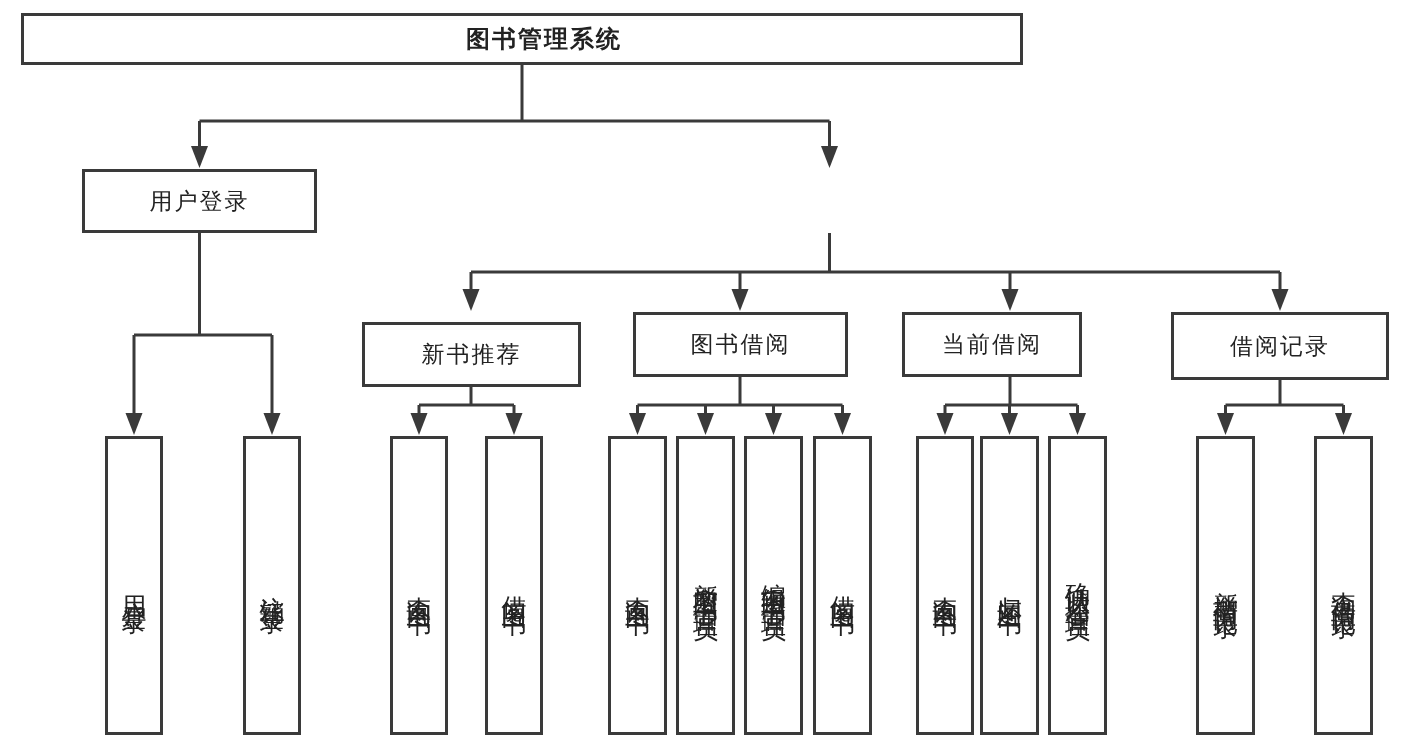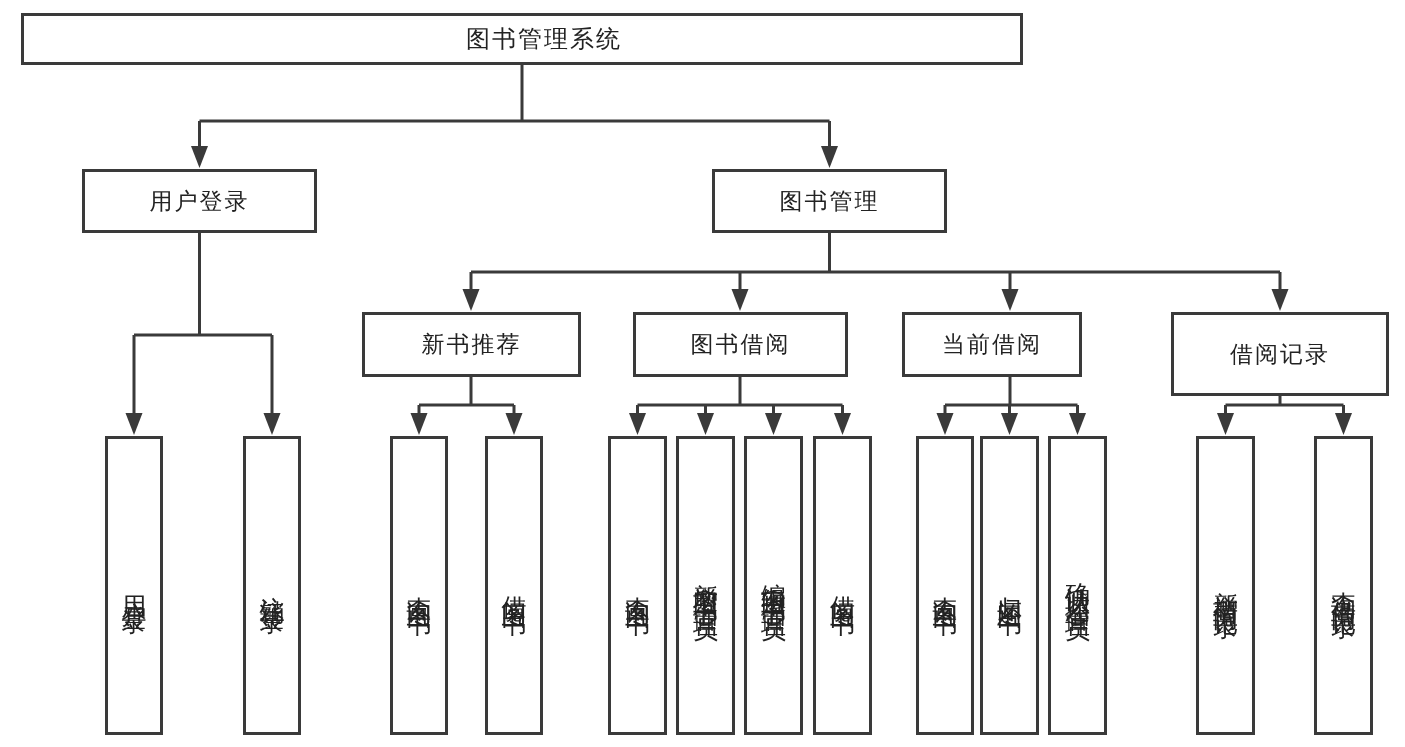--- a/index.html
+++ b/index.html
@@ -34,21 +34,21 @@
     border:3px solid var(--border);
     display:flex;
     align-items:center;
     justify-content:center;
     z-index:2;
     color:var(--text);
   }
   .node.root{
     font-size:24px;
     letter-spacing:2px;
-    font-weight:400;
+    font-weight:700;
     padding-left:44px;
   }
   .node.lvl{
     font-size:23px;
     letter-spacing:2px;
     font-weight:500;
   }
   .node.leaf{
     writing-mode:vertical-rl;
     text-orientation:mixed;
@@ -103,26 +103,25 @@
         <polygon points="1001,413 1018,413 1009.5,435"></polygon>
         <polygon points="1069,413 1086,413 1077.5,435"></polygon>
         <polygon points="1217,413 1234,413 1225.5,435"></polygon>
         <polygon points="1335,413 1352,413 1343.5,435"></polygon>
       </g>
   </svg>
 
   <div class="node root" style="left:21px;top:13px;width:1002px;height:52px;">图书管理系统</div>
 
   <div class="node lvl" style="left:82px;top:169px;width:235px;height:64px;">用户登录</div>
-  <div class="node lvl" style="left:712px;top:169px;width:235px;height:64px;">图书管理</div>
 
-  <div class="node lvl" style="left:362px;top:312px;width:219px;height:65px;">新书推荐</div>
+  <div class="node lvl" style="left:362px;top:322px;width:219px;height:65px;">新书推荐</div>
   <div class="node lvl" style="left:633px;top:312px;width:215px;height:65px;text-align:right;">图书借阅</div>
   <div class="node lvl" style="left:902px;top:312px;width:180px;height:65px;">当前借阅</div>
-  <div class="node lvl" style="left:1171px;top:312px;width:218px;height:84px;">借阅记录</div>
+  <div class="node lvl" style="left:1171px;top:312px;width:218px;height:68px;">借阅记录</div>
 
   <div class="node leaf" style="left:105px;top:436px;width:58px;height:299px;">用户登录</div>
   <div class="node leaf" style="left:243px;top:436px;width:58px;height:299px;">注销登录</div>
 
   <div class="node leaf" style="left:390px;top:436px;width:58px;height:299px;">查询图书</div>
   <div class="node leaf" style="left:485px;top:436px;width:58px;height:299px;">借阅图书</div>
 
   <div class="node leaf" style="left:608px;top:436px;width:59px;height:299px;">查询图书</div>
   <div class="node leaf" style="left:676px;top:436px;width:59px;height:299px;">新增图书（管理员）</div>
   <div class="node leaf" style="left:744px;top:436px;width:59px;height:299px;">编辑图书（管理员）</div>

